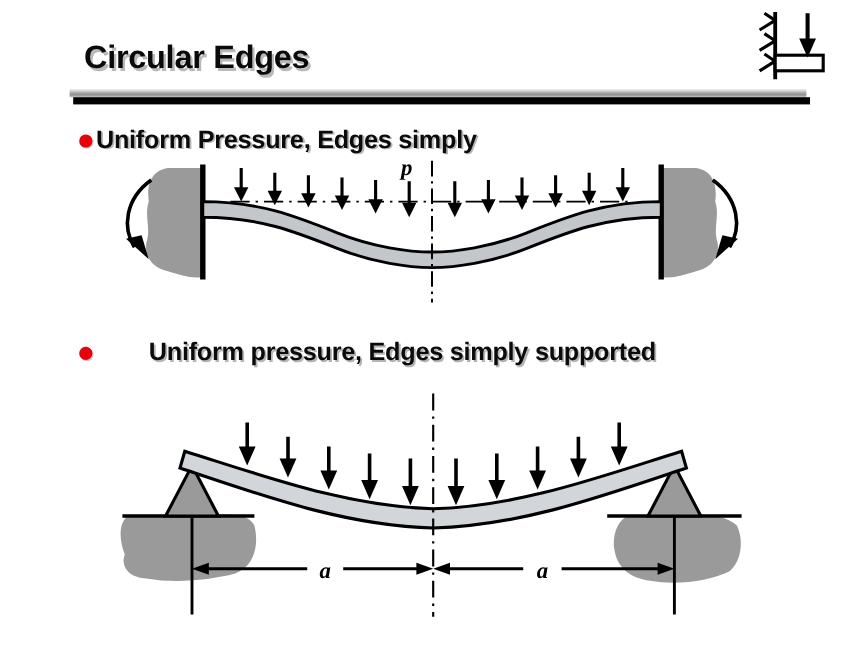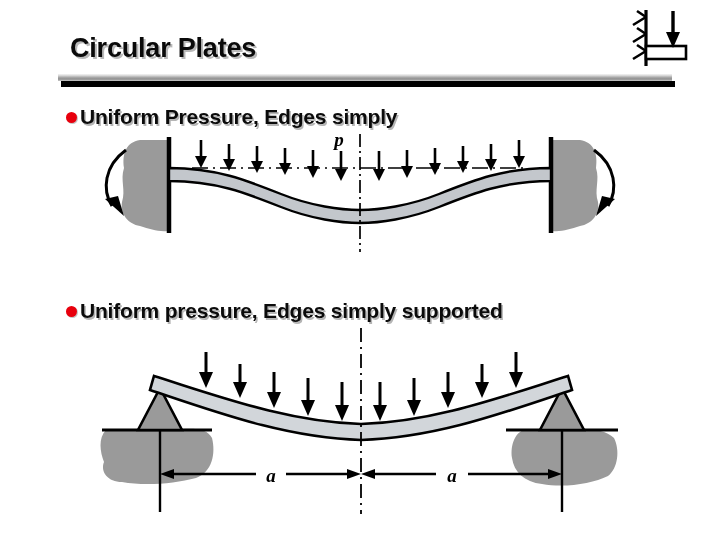--- a/index.html
+++ b/index.html
@@ -38,37 +38,37 @@
     width:11px;height:11px;border-radius:50%;
     background:#e8000d;margin-right:3px;flex:0 0 auto;
     box-shadow:1px 1px 0 rgba(150,150,150,.55);
   }
   .bullet-text{
     font-size:21px;font-weight:bold;color:#0b0b0b;
     text-shadow:1.5px 1.5px 0 #b5b5b5;
     white-space:nowrap;letter-spacing:-0.2px;
   }
   #bullet-clamped{left:66px;top:105px;}
-  #bullet-simple{left:66px;top:299px;}
+  #bullet-simple{left:66px;top:282px;gap:44px;}
 
   
   #figure-clamped{position:absolute;left:96px;top:128px;}
   #figure-simple{position:absolute;left:78px;top:326px;}
 
   .fig-label{
     font-family:"Liberation Serif",serif;font-style:italic;
     font-weight:bold;font-size:19px;fill:#000;
   }
 </style>
 </head>
 <body>
 
 <div class="slide">
 
-  <div id="page-title">Circular Plates</div>
+  <div id="page-title">Circular Edges</div>
 
   <div id="title-rule">
     <div class="bar"></div>
     <div class="shadow"></div>
   </div>
 
   <svg id="corner-icon" width="74" height="62" viewBox="0 0 74 62">
 
     <line x1="20" y1="2" x2="20" y2="58" stroke="#000" stroke-width="3.2"></line>
 

